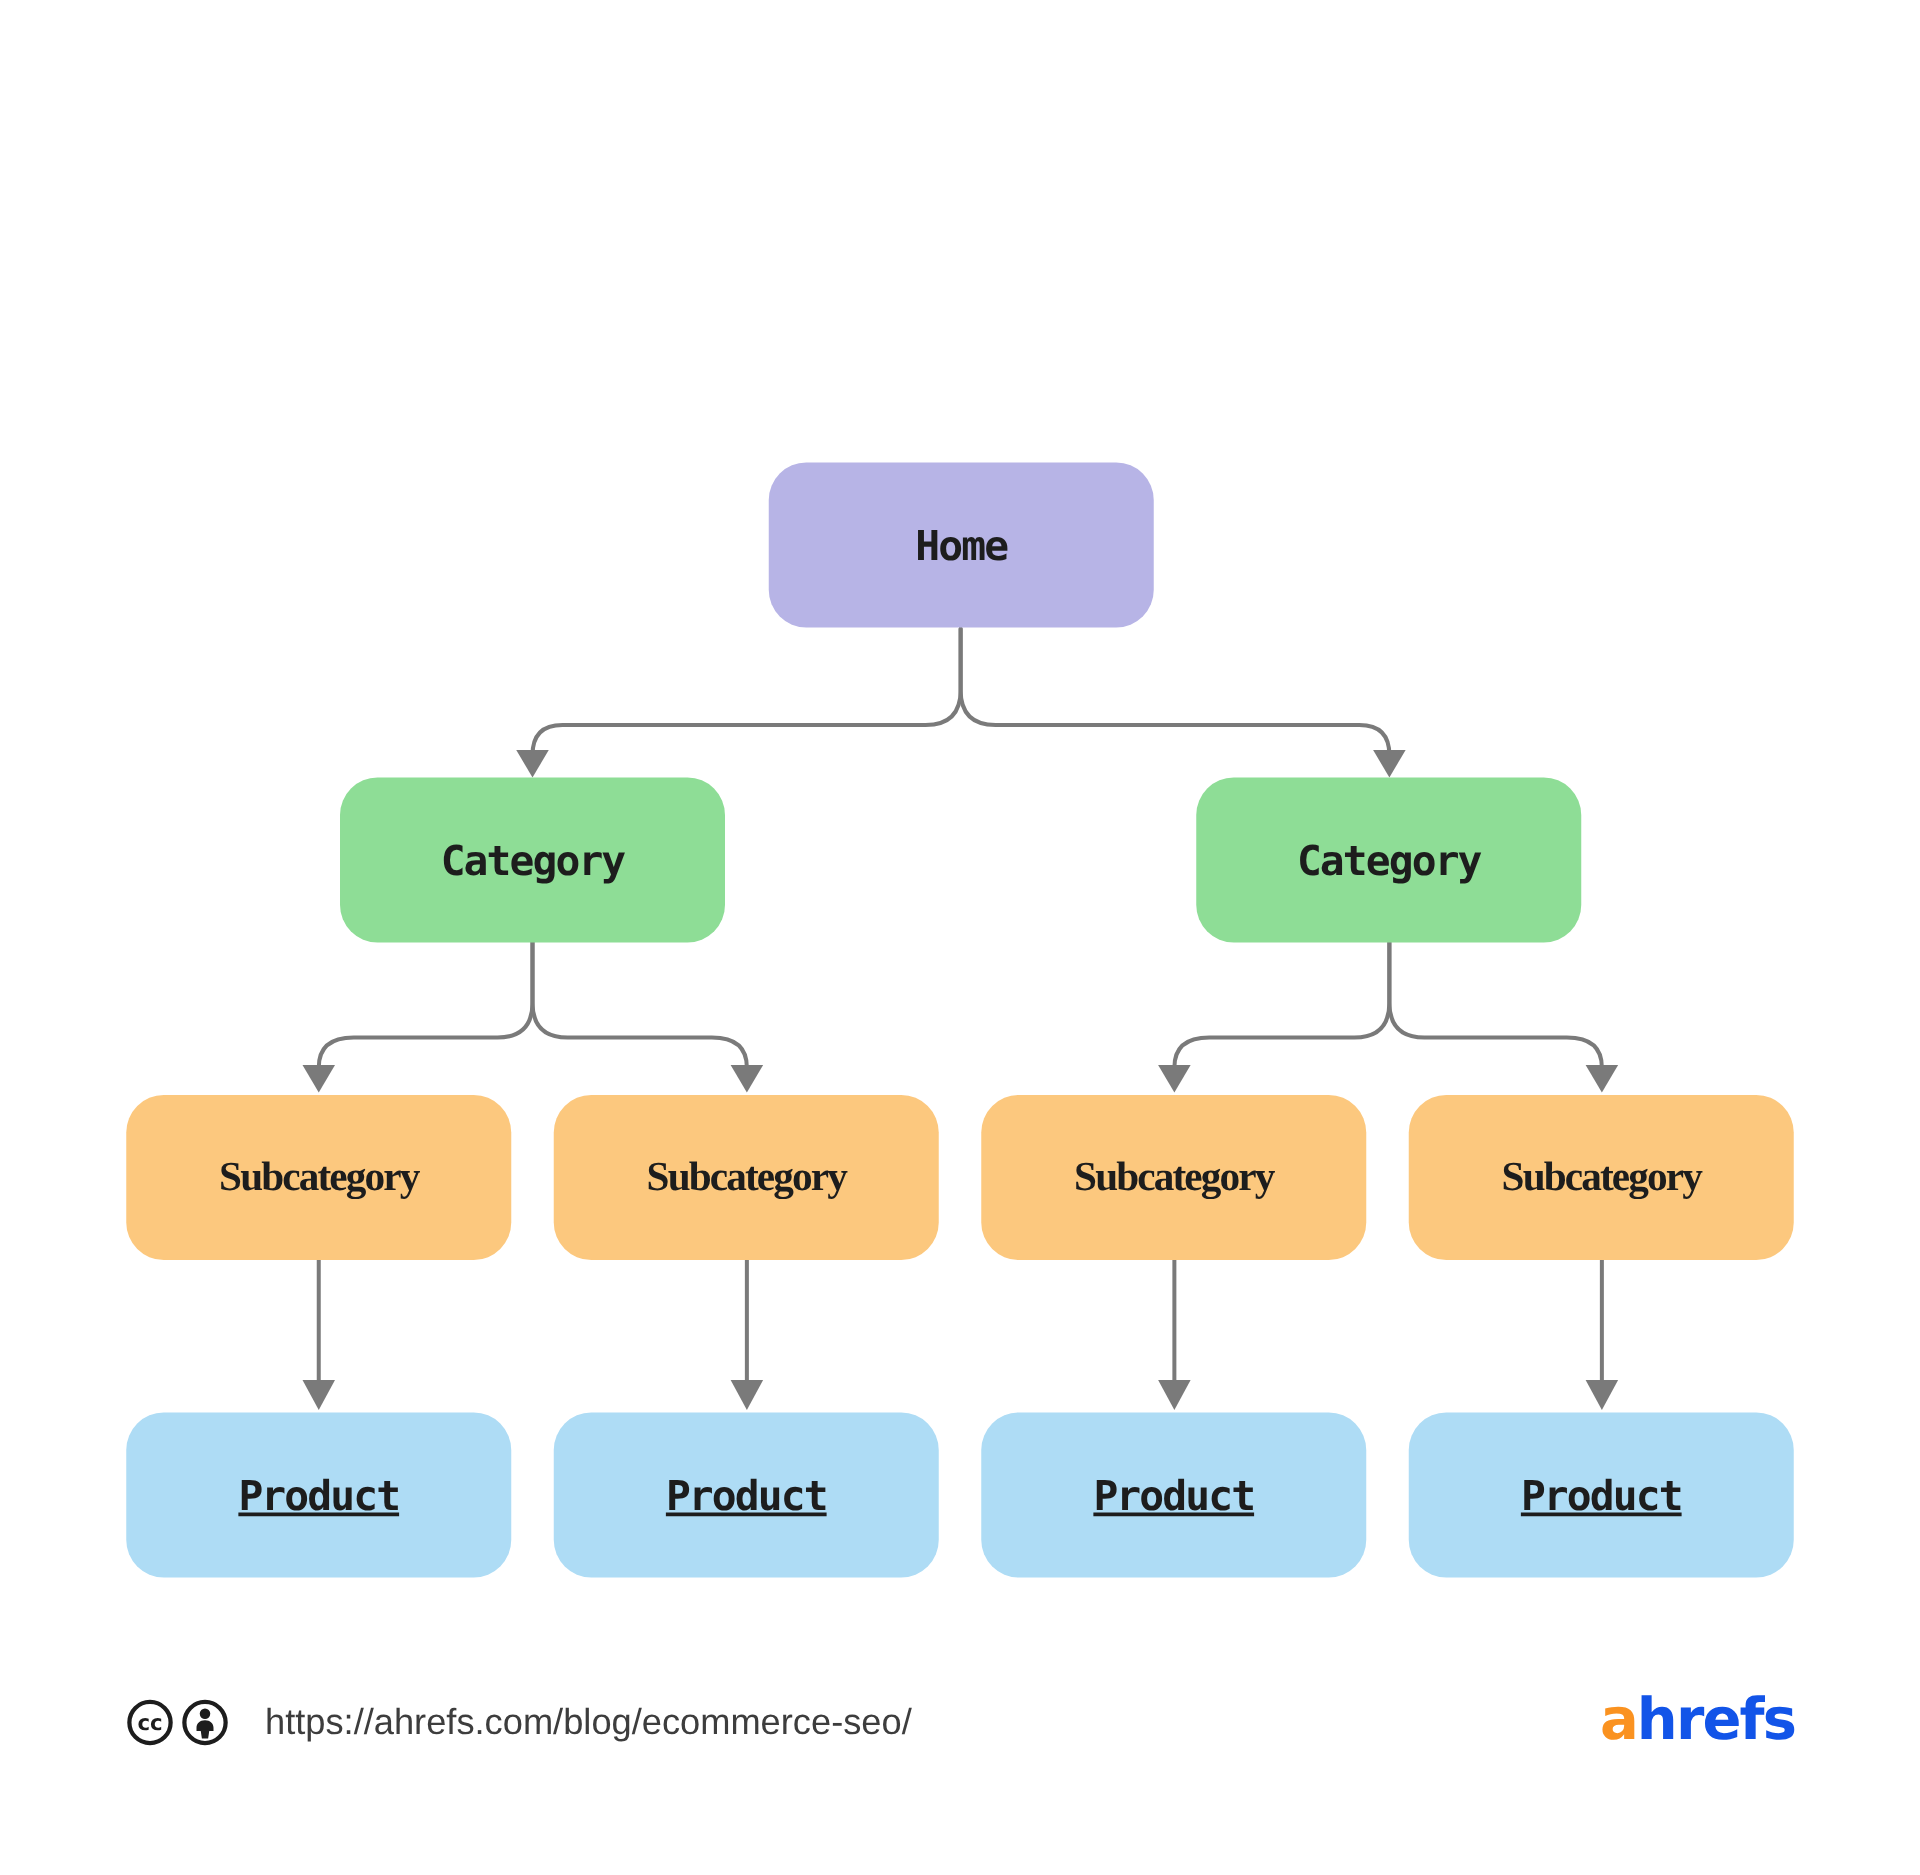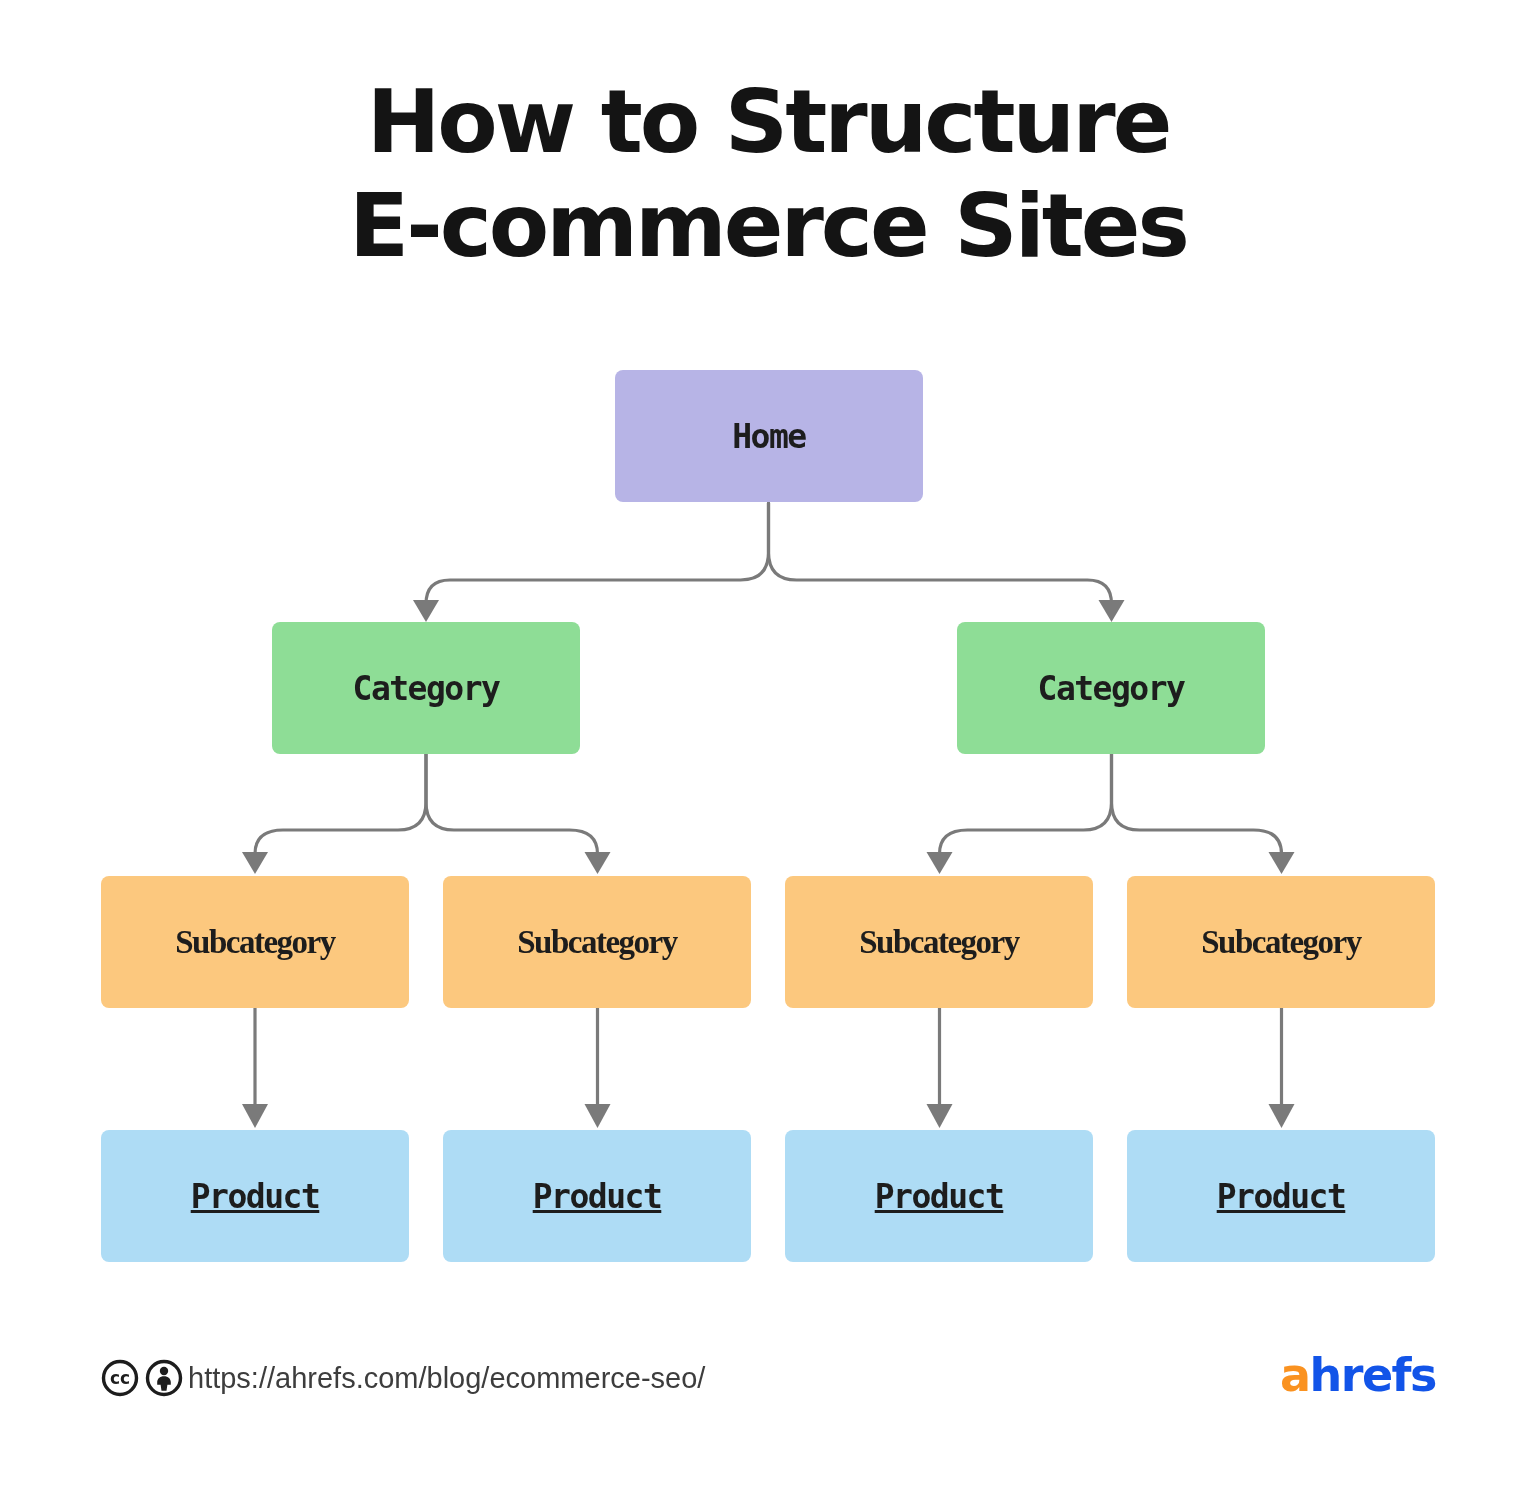--- a/index.html
+++ b/index.html
@@ -48,21 +48,21 @@
   .connector-layer polygon {
     fill: var(--line, #7a7a7a);
     stroke: none;
   }
 
   
   .node {
     position: absolute;
     width: 308px;
     height: 132px;
-    border-radius: 8px;
+    border-radius: 30px;
     display: flex;
     align-items: center;
     justify-content: center;
     font-family: "DejaVu Sans Mono", monospace;
     font-weight: bold;
     font-size: 33px;
     letter-spacing: -1.5px;
     color: var(--ink, #1d1d1d);
   }
   .node-home        { background: var(--home-fill, #b7b4e6); }
@@ -93,21 +93,21 @@
   .cc-icon text {
     font-family: "DejaVu Sans", sans-serif;
     font-weight: bold;
     font-size: 17px;
     fill: var(--ink, #1d1d1d);
   }
   .by-icon .person {
     fill: var(--ink, #1d1d1d);
   }
   .footer-url {
-    margin-left: 0;
+    margin-left: 24px;
     font-family: "Liberation Sans", sans-serif;
     font-size: 29px;
     color: var(--url-text, #3d3d3d);
     white-space: nowrap;
   }
   .logo {
     position: absolute;
     right: 100px;
     top: 1352px;
     font-family: "DejaVu Sans", sans-serif;
@@ -118,24 +118,20 @@
     white-space: nowrap;
   }
   .logo .logo-a    { color: var(--logo-orange, #fa9220); }
   .logo .logo-rest { color: var(--logo-blue, #1254e8); margin-top: 12px; }
 </style>
 </head>
 <body>
 
 <div class="canvas">
 
-  <div class="title">
-    <div>How to Structure</div>
-    <div>E-commerce Sites</div>
-  </div>
 
   <svg class="connector-layer" width="1536" height="1500" viewBox="0 0 1536 1500">
 
     <path d="M768.5 503 V552 Q768.5 580 740.5 580 H450 Q426 580 426 604"></path>
     <polygon points="413,600 439,600 426,622"></polygon>
 
     <path d="M768.5 503 V552 Q768.5 580 796.5 580 H1087.5 Q1111.5 580 1111.5 604"></path>
     <polygon points="1098.5,600 1124.5,600 1111.5,622"></polygon>
 
     <path d="M426 752 V802 Q426 830 398 830 H283 Q255 830 255 854"></path>

